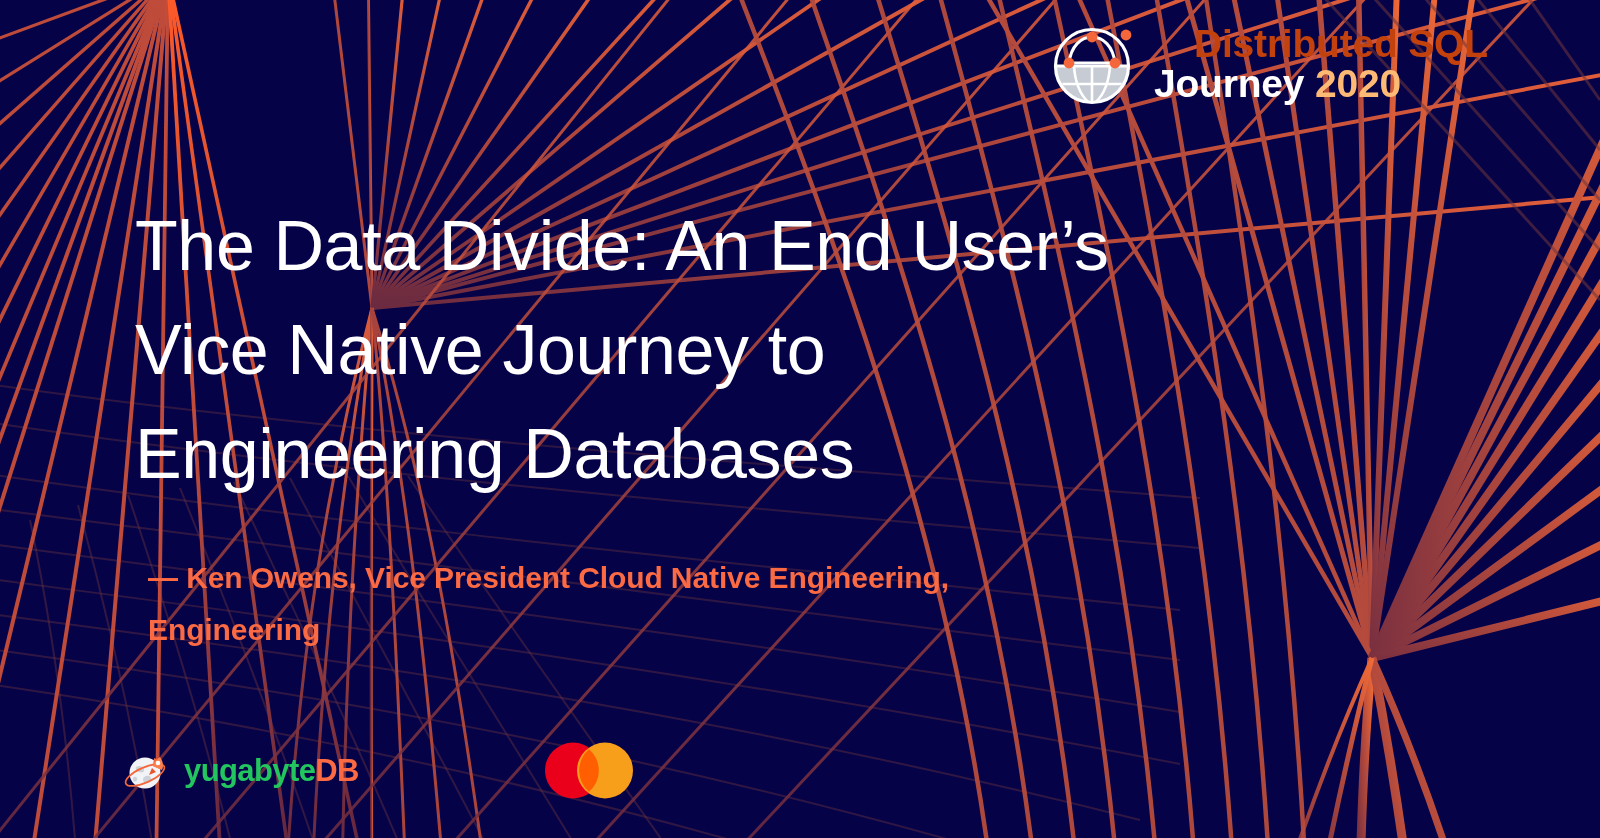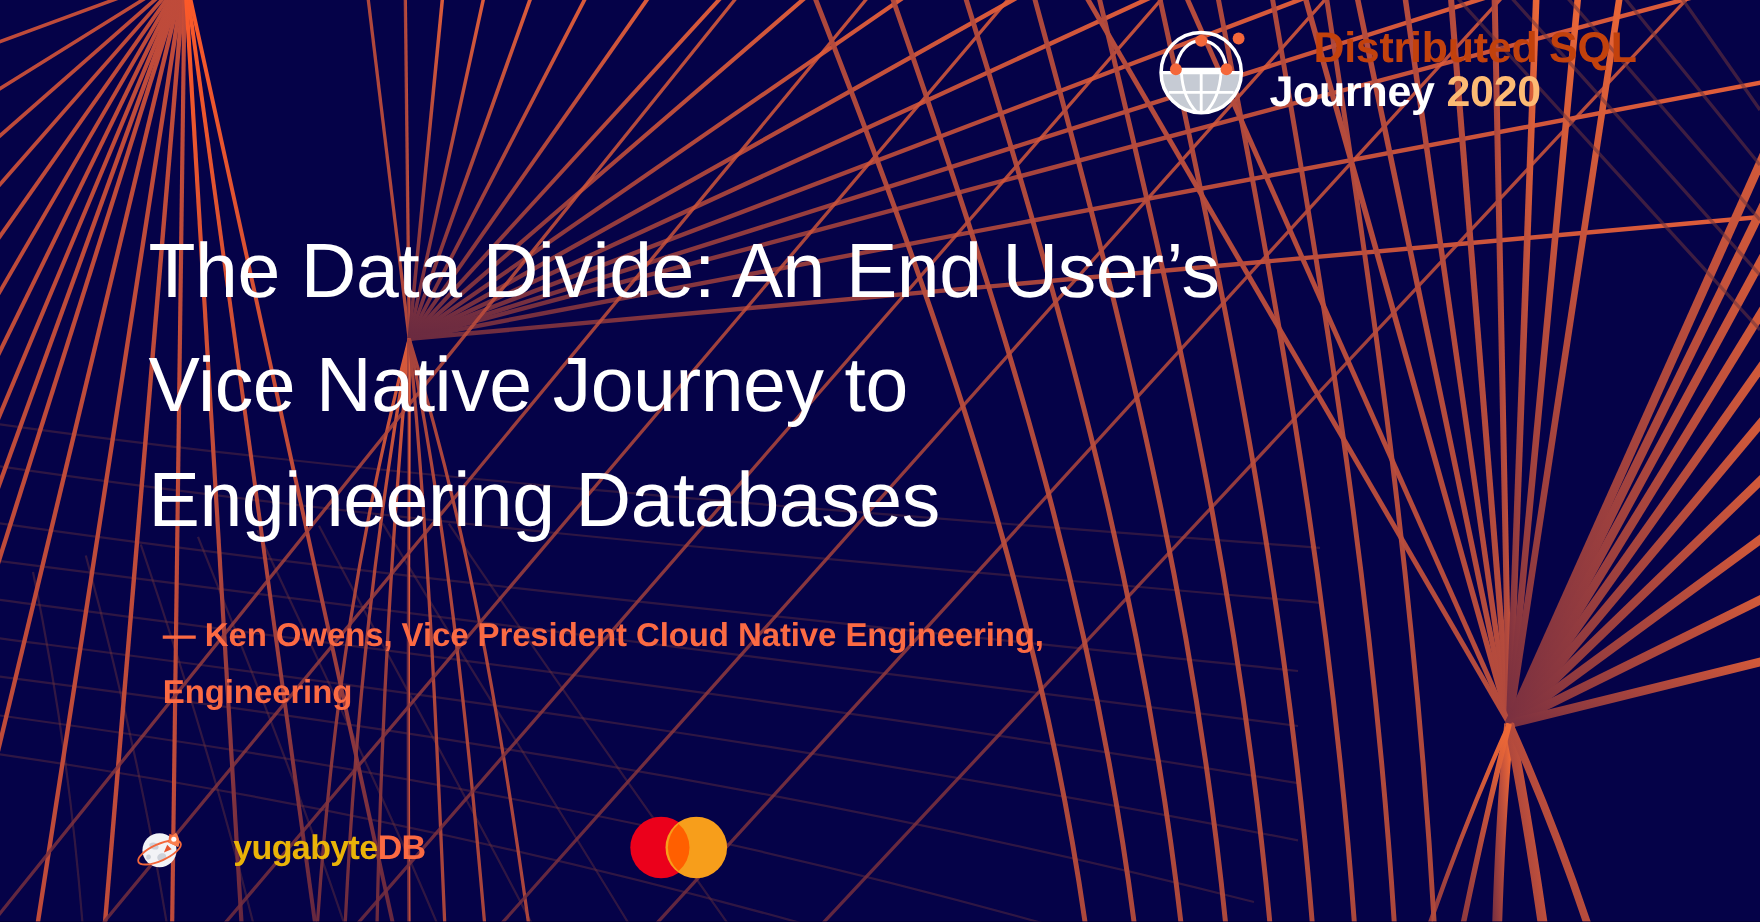--- a/index.html
+++ b/index.html
@@ -91,21 +91,21 @@
     display: flex;
     align-items: center;
     gap: 12px;
   }
   #yugabyte-wordmark {
     font-size: 31px;
     font-weight: bold;
     letter-spacing: -0.6px;
     white-space: nowrap;
   }
-  .yb-name { color: #eab308; margin-left: 28px; }
+  .yb-name { color: #22c55e; }
   .yb-db { color: #fb6a43; text-align: center; }
   #mastercard-logo {
     margin-left: 184px;
     display: block;
   }
 </style>
 </head>
 <body>
 
 <div id="slide">

